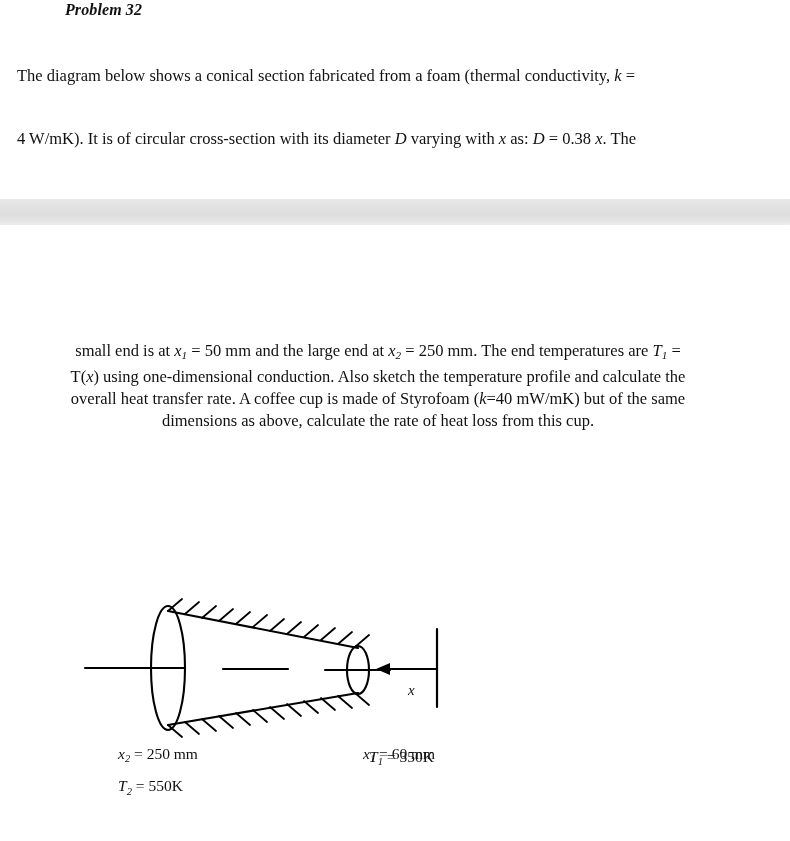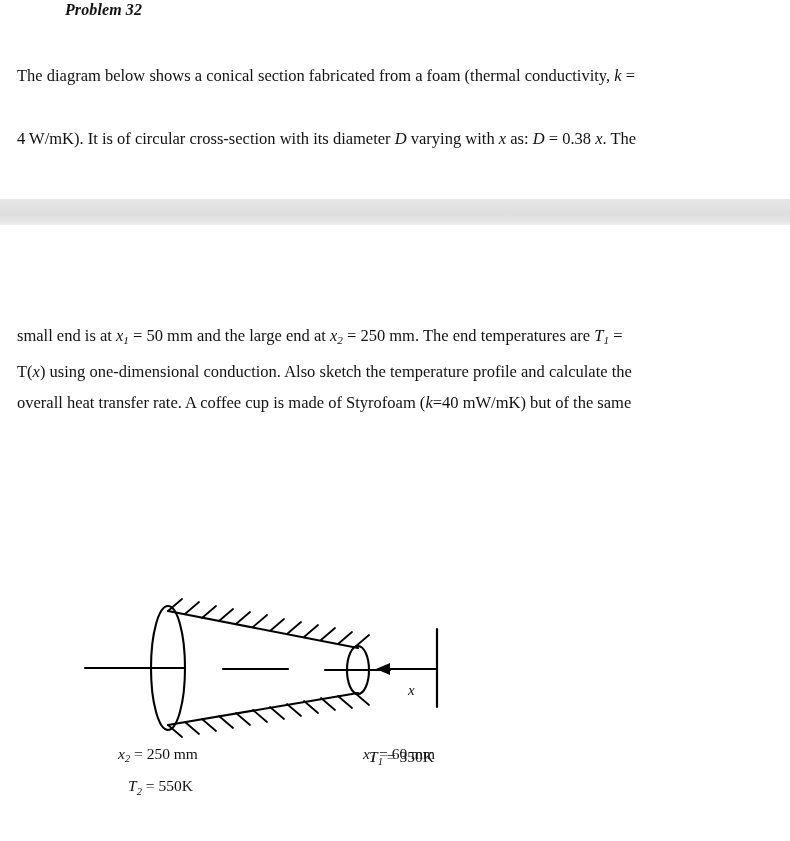--- a/index.html
+++ b/index.html
@@ -69,24 +69,25 @@
       #e1e1e1 35%,
       #dedede 60%,
       #e6e6e6 88%,
       #efefef 100%);
   }
 
   
   .para-bottom {
     position: absolute;
     left: 17px;
-    top: 320px;
+    top: 340px;
     width: 722px;
     font-size: 16.5px;
-    line-height: 31px;
+    line-height: 22px;
+    text-align: center;
   }
   .para-bottom .ln { display: block; white-space: nowrap; }
 
   
   i.v { font-style: italic; }
   sub {
     font-size: 0.68em;
     vertical-align: -0.28em;
     font-style: italic;
   }
@@ -102,21 +103,21 @@
   .figure svg { display: block; }
 
   
   .fig-label {
     position: absolute;
     font-size: 15.5px;
     white-space: nowrap;
     text-align: right;
   }
   .lbl-x2 { left: 118px; top: 745px; }
-  .lbl-t2 { left: 118px; top: 777px; margin-left: 10px; }
+  .lbl-t2 { left: 118px; top: 777px; }
   .lbl-x1 { left: 363px; top: 745px; }
   .lbl-t1 { left: 369px; top: 748px; }
 
   .lbl-t2 sub { vertical-align: -0.34em; }
 </style>
 </head>
 <body>
 
 <div class="page">
 
@@ -132,20 +133,21 @@
 
   <div class="para-bottom">
 
     <span class="ln"><span>small end is at </span><i class="v">x</i><sub>1</sub><span> = 50 mm and the large end at </span><i class="v">x</i><sub>2</sub><span> = 250 mm. The end temperatures are </span><i class="v">T</i><sub>1</sub><span> =</span></span>
 
 
     <span class="ln"><span>T(</span><i class="v">x</i><span>) using one-dimensional conduction. Also sketch the temperature profile and calculate the</span></span>
 
     <span class="ln"><span>overall heat transfer rate. A coffee cup is made of Styrofoam (</span><i class="v">k</i><span>=40 mW/mK) but of the same</span></span>
 
+    <span class="ln"><span>dimensions as above, calculate the rate of heat loss from this cup.</span></span>
   </div>
 
   <div class="figure">
     <svg width="430" height="160" viewBox="0 0 430 160">
       <g fill="none" stroke="#000000" stroke-width="2.1" stroke-linecap="round">
 
         <line x1="108" y1="26" x2="298" y2="63"></line>
         <line x1="108" y1="140" x2="298" y2="108"></line>
 
         <ellipse cx="108" cy="83" rx="17" ry="62"></ellipse>

